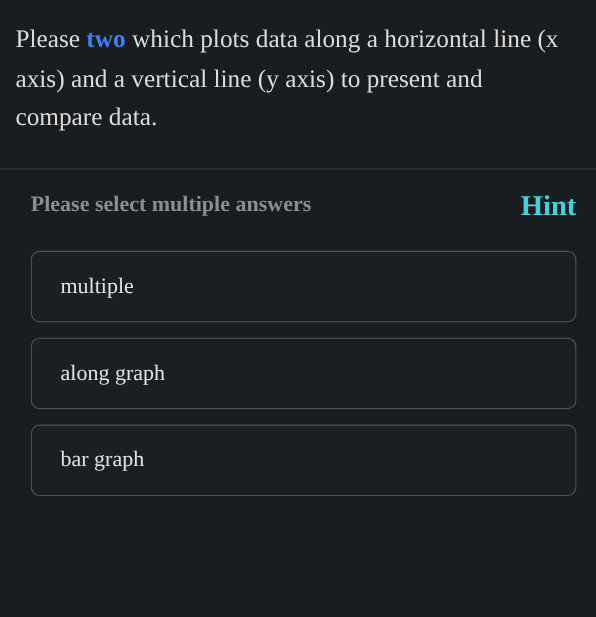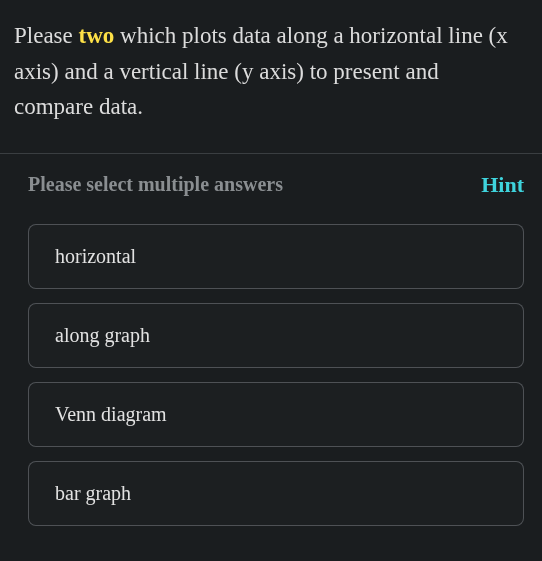--- a/index.html
+++ b/index.html
@@ -19,21 +19,21 @@
       padding: 18px 20px 28px 14px;
     }
     .question-text {
       font-size: 23px;
       line-height: 1.55;
       color: #dcdcdc;
       font-weight: 400;
     }
     .question-text .bold {
       font-weight: 700;
-      color: #fde047;
+      color: #3b82f6;
     }
     .divider {
       height: 1px;
       background: rgba(120, 125, 130, 0.35);
       width: 100%;
     }
     .answer-section {
       padding: 18px 18px 16px 28px;
     }
     .answer-header {
@@ -41,21 +41,21 @@
       justify-content: space-between;
       align-items: center;
       margin-bottom: 26px;
     }
     .instruction-text {
       font-size: 20px;
       font-weight: 700;
       color: #8a8e91;
     }
     .hint-link {
-      font-size: 22px;
+      font-size: 26px;
       font-weight: 700;
       color: #3fd4dd;
       cursor: pointer;
     }
     .option {
       border: 1px solid rgba(140, 145, 150, 0.45);
       border-radius: 8px;
       padding: 20px 26px;
       margin-bottom: 14px;
       cursor: pointer;
@@ -78,27 +78,24 @@
 
 <div class="divider"></div>
 
 <div class="answer-section">
   <div class="answer-header">
     <span class="instruction-text">Please select multiple answers</span>
     <span class="hint-link">Hint</span>
   </div>
 
   <div class="option">
-    <span class="option-label">horizontal</span>
+    <span class="option-label">multiple</span>
   </div>
 
   <div class="option">
     <span class="option-label">along graph</span>
   </div>
 
-  <div class="option">
-    <span class="option-label">Venn diagram</span>
-  </div>
 
   <div class="option">
     <span class="option-label">bar graph</span>
   </div>
 </div>
 
 </body></html>

